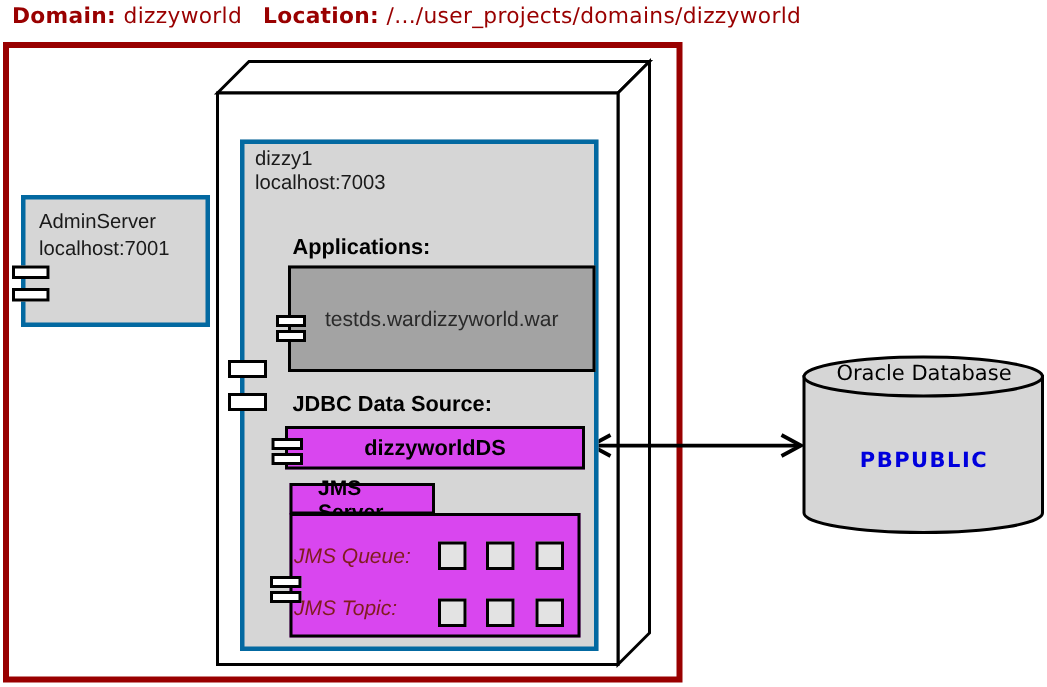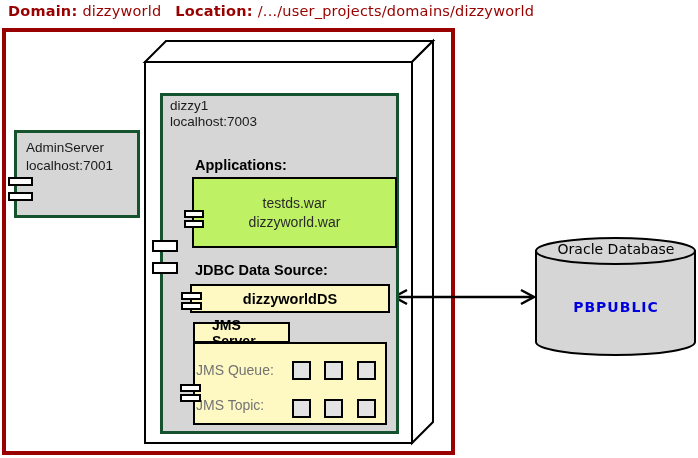--- a/index.html
+++ b/index.html
@@ -23,56 +23,56 @@
   #domain-border {
     left:2px; top:28px; width:453px; height:427px;
     border:4px solid #990000; box-sizing:border-box;
   }
 
   
   #shapes { left:0; top:0; width:698px; height:458px; pointer-events:none; }
 
   
   .gray-box {
-    background:#d6d6d6; border:3px solid #14532d; box-sizing:border-box;
+    background:#d6d6d6; border:3px solid #0369a1; box-sizing:border-box;
   }
   .white-box {
-    background:#fef9c3; border:2px solid #000000; box-sizing:border-box;
+    background:#d946ef; border:2px solid #000000; box-sizing:border-box;
   }
 
   #admin-server { left:14px; top:130px; width:126px; height:88px;
     padding:6px 0 0 9px; font-size:13.5px; line-height:1.3; color:#1a1a1a; }
 
   #managed-server { left:160px; top:93px; width:239px; height:341px; }
   #dizzy1-name { left:170px; top:98px; font-size:13.5px; color:#1a1a1a; }
   #dizzy1-addr { left:170px; top:114px; font-size:13.5px; color:#1a1a1a; }
 
   .section-label { font-weight:bold; font-size:14.5px; color:#000000; }
   #apps-label { left:195px; top:157px; }
   #apps-box {
     left:192px; top:177px; width:205px; height:71px;
-    background:#bef264; border:2px solid #000; box-sizing:border-box;
-    display:flex; flex-direction:column; align-items:center; justify-content:center;
+    background:#a3a3a3; border:2px solid #000; box-sizing:border-box;
+    display:flex; flex-direction:row; align-items:center; justify-content:center;
     font-size:14px; color:#2a2a2a; line-height:1.3;
   }
 
   #jdbc-label { left:195px; top:262px; }
   #ds-box {
     left:190px; top:284px; width:200px; height:29px;
     display:flex; align-items:center; justify-content:center;
     font-weight:bold; font-size:14.5px; color:#000;
   }
 
   #jms-tab {
     left:193px; top:322px; width:97px; height:21px;
     padding-left:17px; font-weight:bold; font-size:14px;
     display:flex; align-items:center; color:#000;justify-content:center;
   }
   #jms-box { left:193px; top:342px; width:194px; height:83px; }
-  .jms-row-label { font-size:14px; color:#737373; }
+  .jms-row-label { font-size:14px; color:#7f1d1d;font-style:italic; }
   #jms-queue-label { left:196px; top:362px; }
   #jms-topic-label { left:196px; top:397px; }
   .jms-square {
     position:absolute; width:19px; height:19px;
     background:#e3e3e3; border:2px solid #000; box-sizing:border-box;
   }
 
   
   .ctab {
     position:absolute; background:#ffffff; border:2px solid #000;

